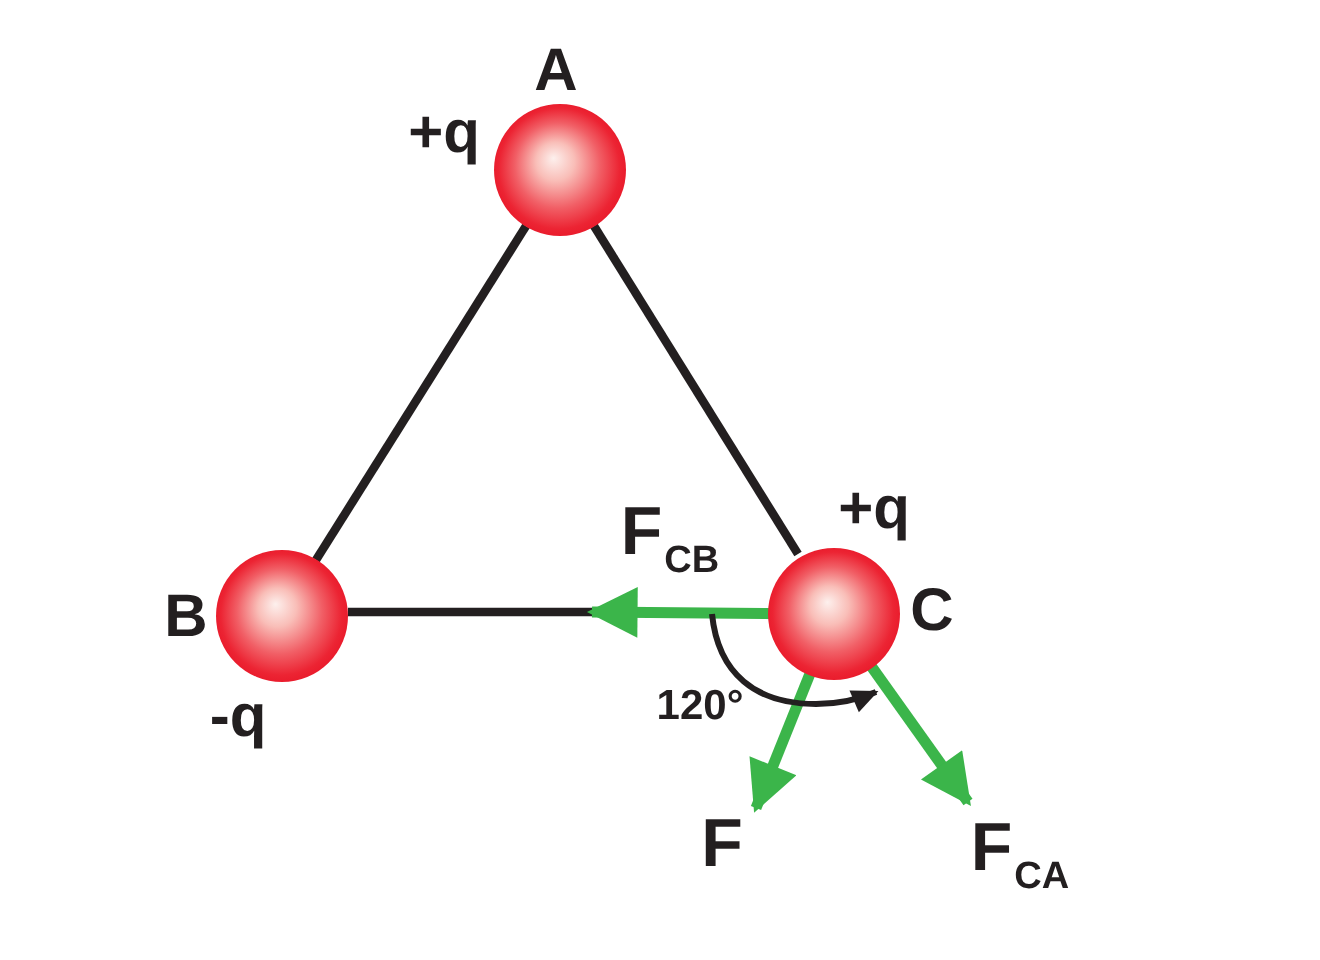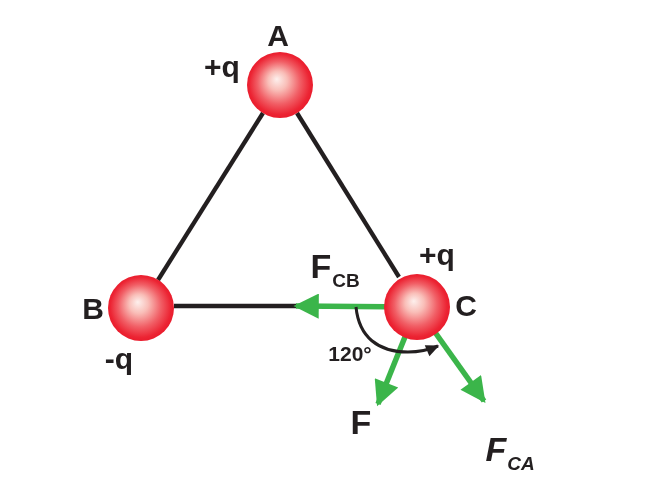--- a/index.html
+++ b/index.html
@@ -81,15 +81,15 @@
 
   <div class="lbl name-lbl" style="left:466px; top:306px;">C</div>
   <div class="lbl charge-lbl" style="left:437px; top:255px;">+q</div>
 
   <div class="lbl force-lbl" style="left:320px; top:266px;margin-left:15px;"><span>F</span><span class="force-sub">CB</span></div>
 
   <div class="lbl angle-lbl" style="left:350px; top:353px;">120°</div>
 
   <div class="lbl force-lbl" style="left:361px; top:422px;">F</div>
 
-  <div class="lbl force-lbl" style="left:510px; top:449px;font-style:italic;"><span>F</span><span class="force-sub">CA</span></div>
+  <div class="lbl force-lbl" style="left:510px; top:424px;"><span>F</span><span class="force-sub">CA</span></div>
 
 </div>
 
 </body></html>

